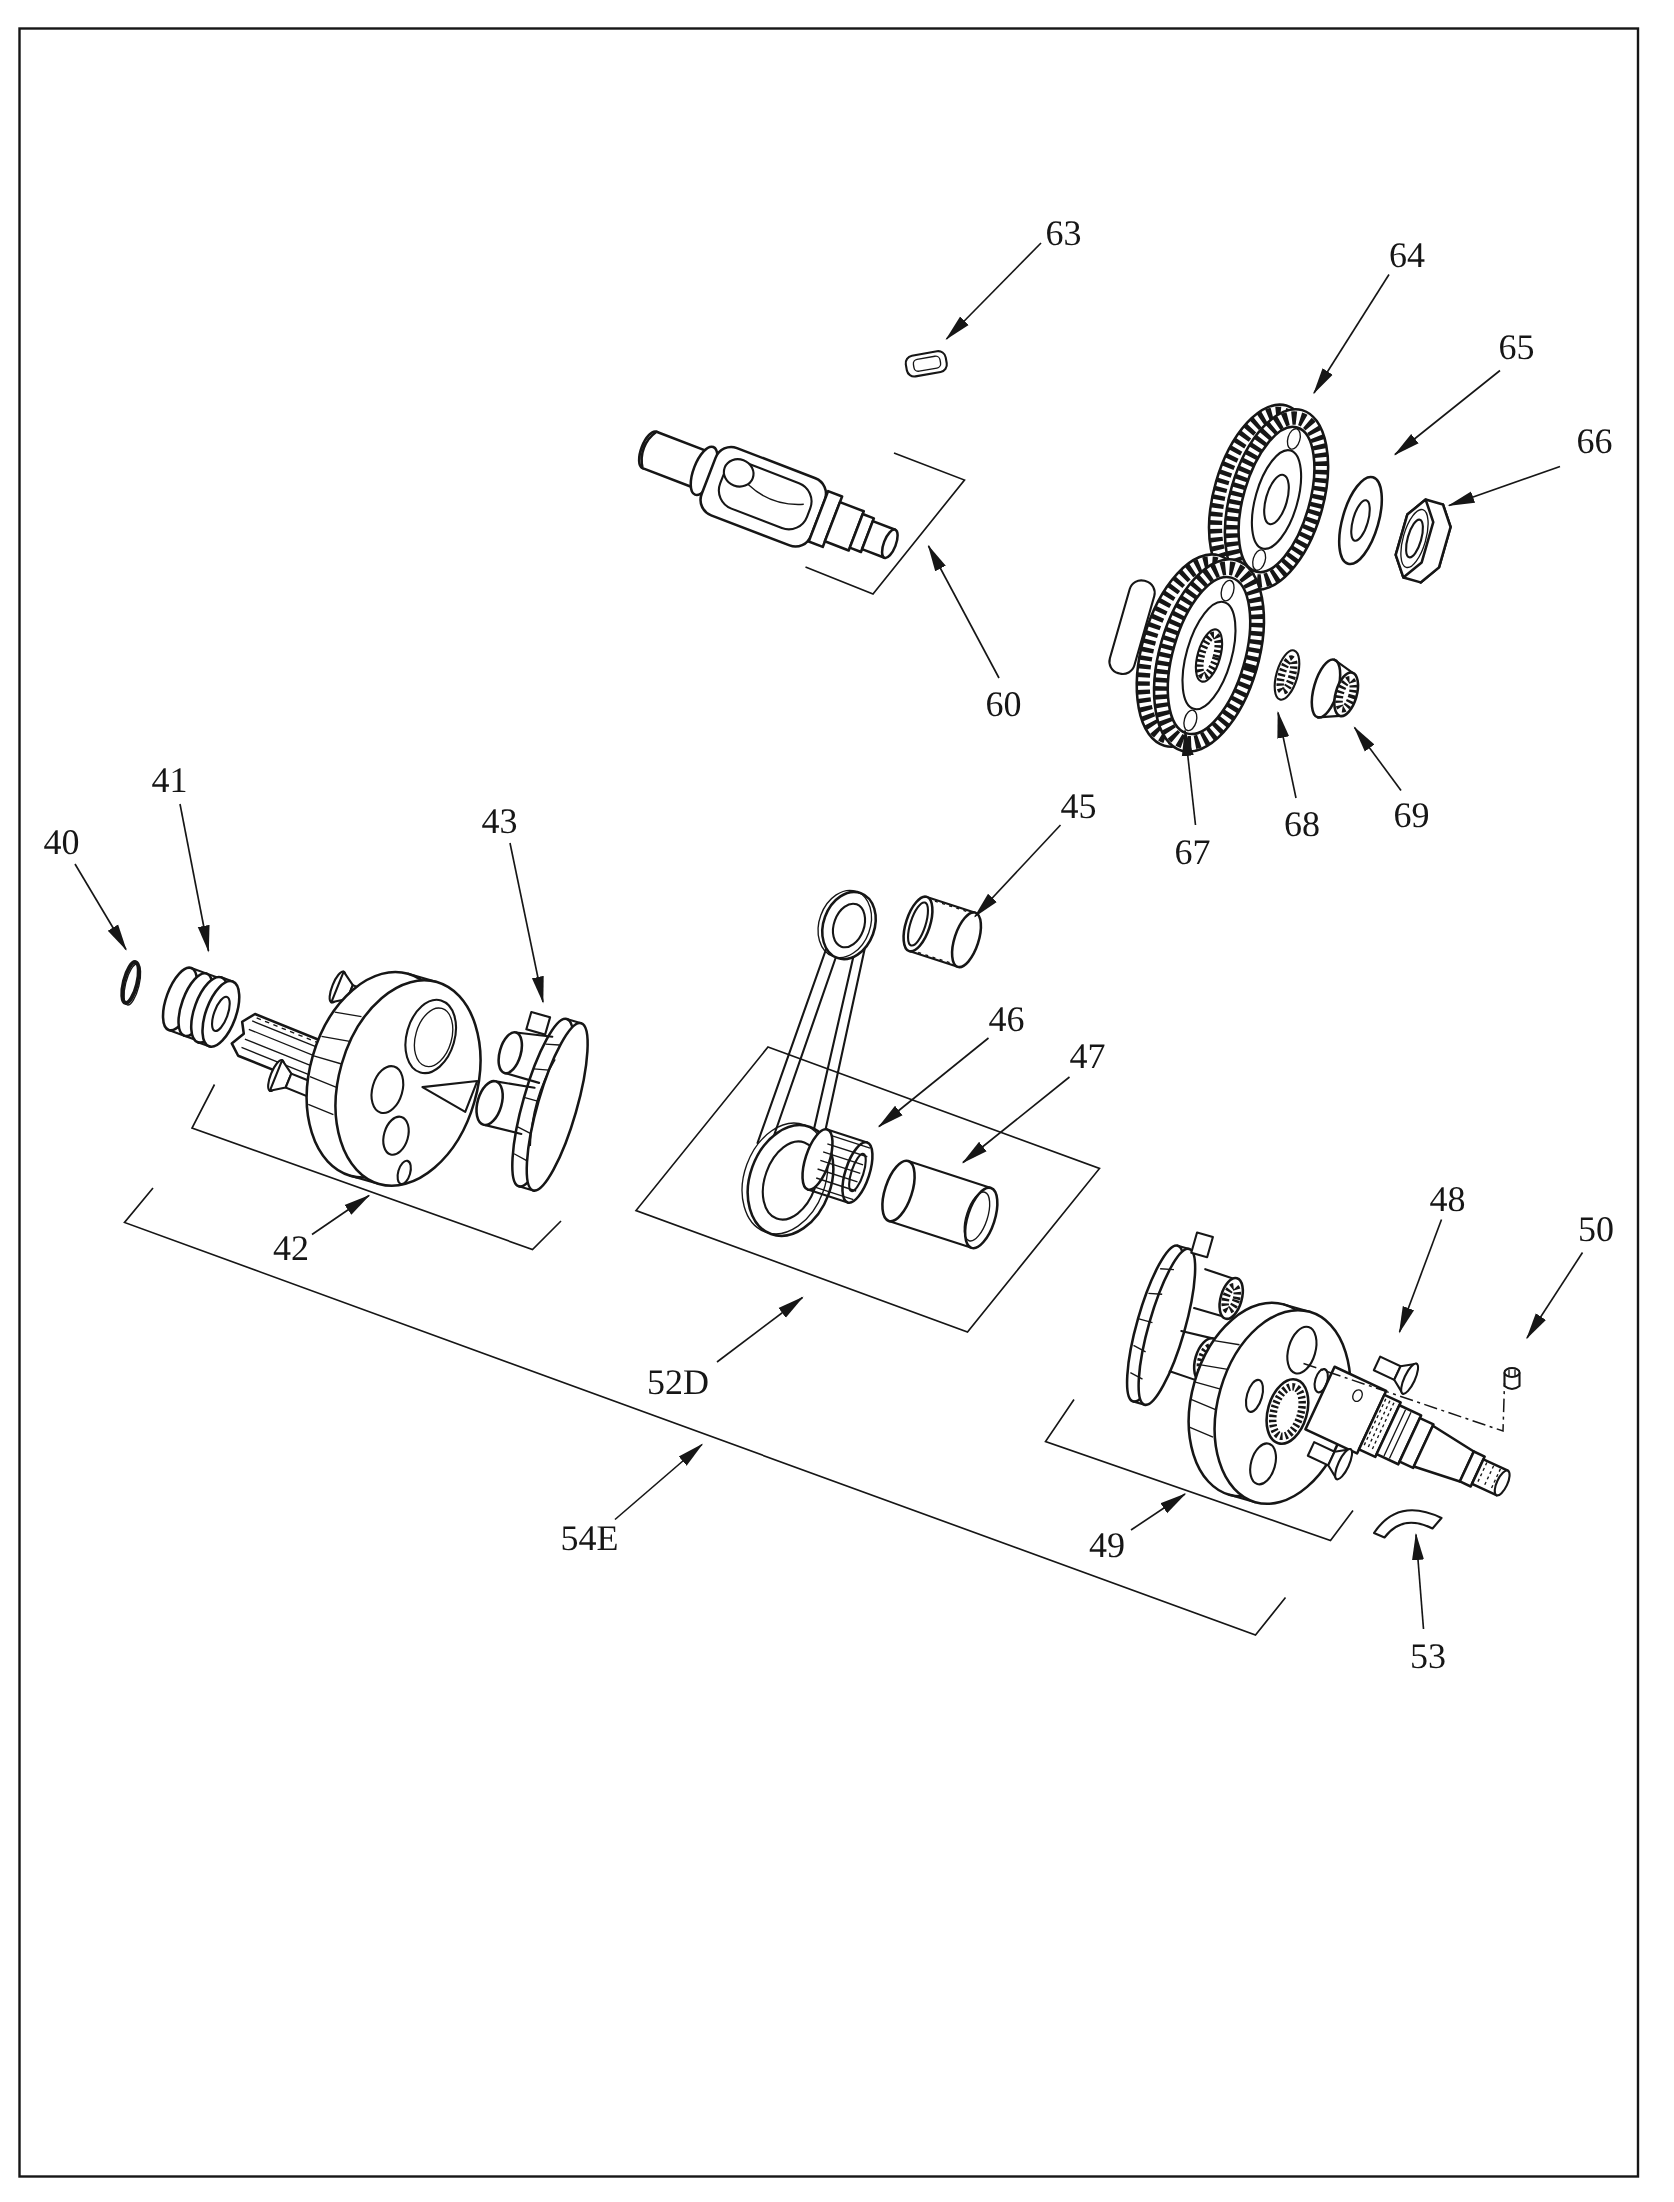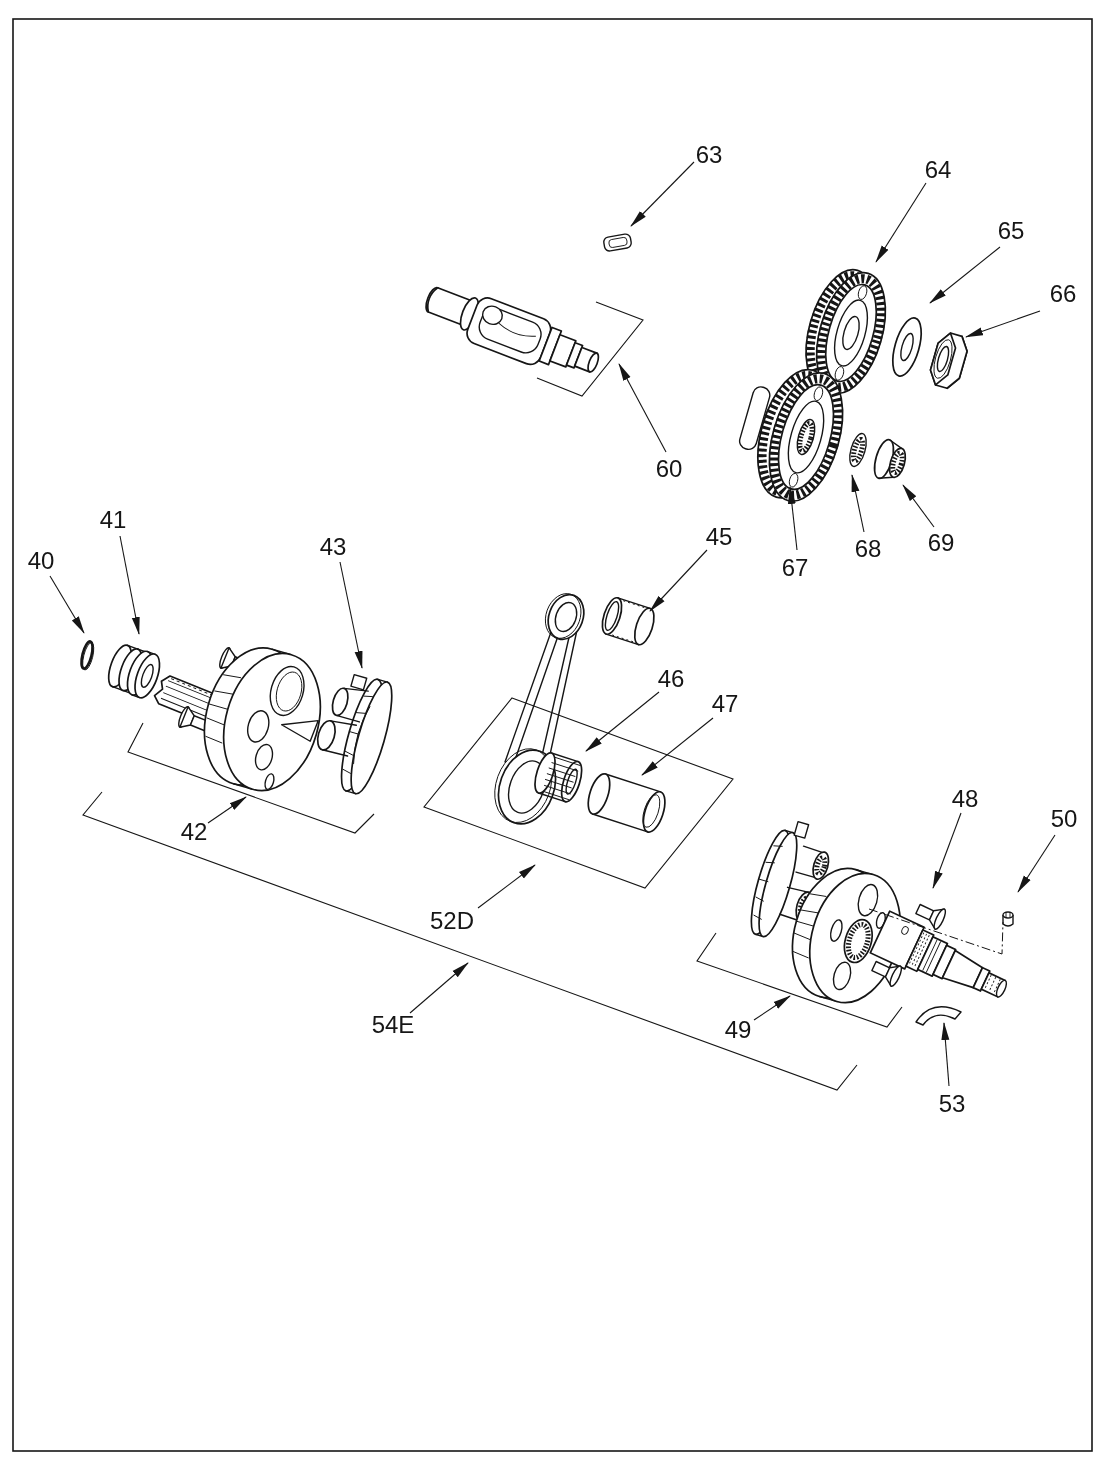--- a/index.html
+++ b/index.html
@@ -1,17 +1,17 @@
 <!DOCTYPE html>
 <html><head>
 <meta charset="utf-8">
 <style>
   html,body{margin:0;padding:0;background:#e8e8e8;}
   .sheet{position:relative;width:1116px;height:1468px;background:#ffffff;margin:0 auto;
-         font-family:Liberation Sans, sans-serif;}
+         font-family:Liberation Serif, serif;}
   svg{position:absolute;left:0;top:0;}
   .ol{fill:#ffffff;stroke:#161616;stroke-width:1.7;stroke-linejoin:round;}
   .ol2{fill:#ffffff;stroke:#161616;stroke-width:1.4;stroke-linejoin:round;}
   .ln{fill:none;stroke:#161616;stroke-width:1.4;stroke-linecap:round;}
   .thin{fill:none;stroke:#161616;stroke-width:0.9;}
   .teeth{fill:none;stroke:#161616;stroke-width:9;stroke-dasharray:3 2.6;}
   .knurl{fill:none;stroke:#161616;stroke-width:5;stroke-dasharray:1.6 1.6;}
   .lead{fill:none;stroke:#161616;stroke-width:1.1;marker-end:url(#ah);}
   .brk{fill:none;stroke:#161616;stroke-width:1.1;stroke-linejoin:miter;}
   .dashdot{fill:none;stroke:#161616;stroke-width:1;stroke-dasharray:9 3 2 3;}

